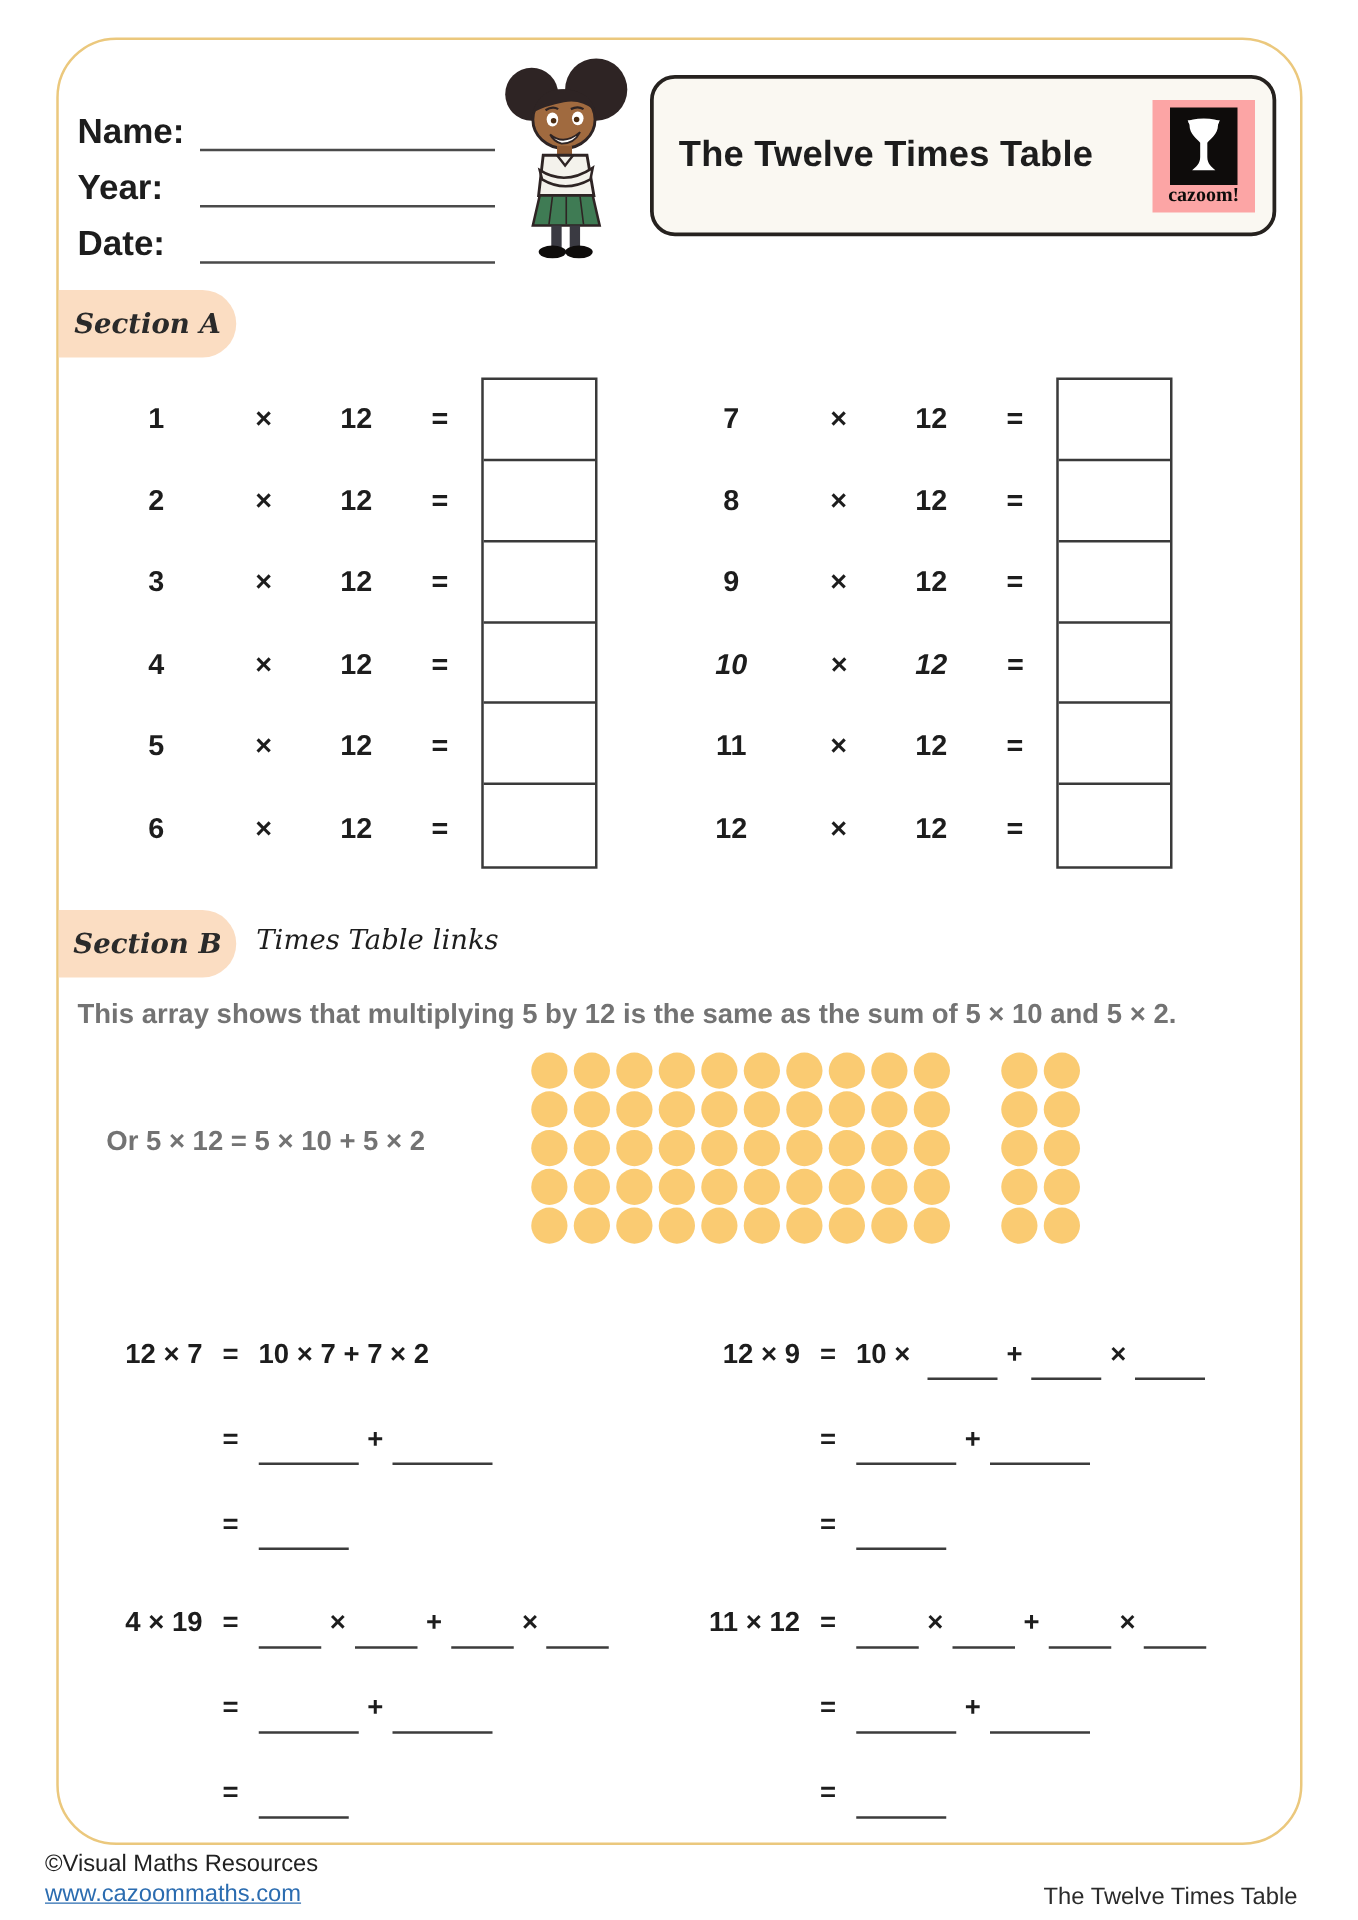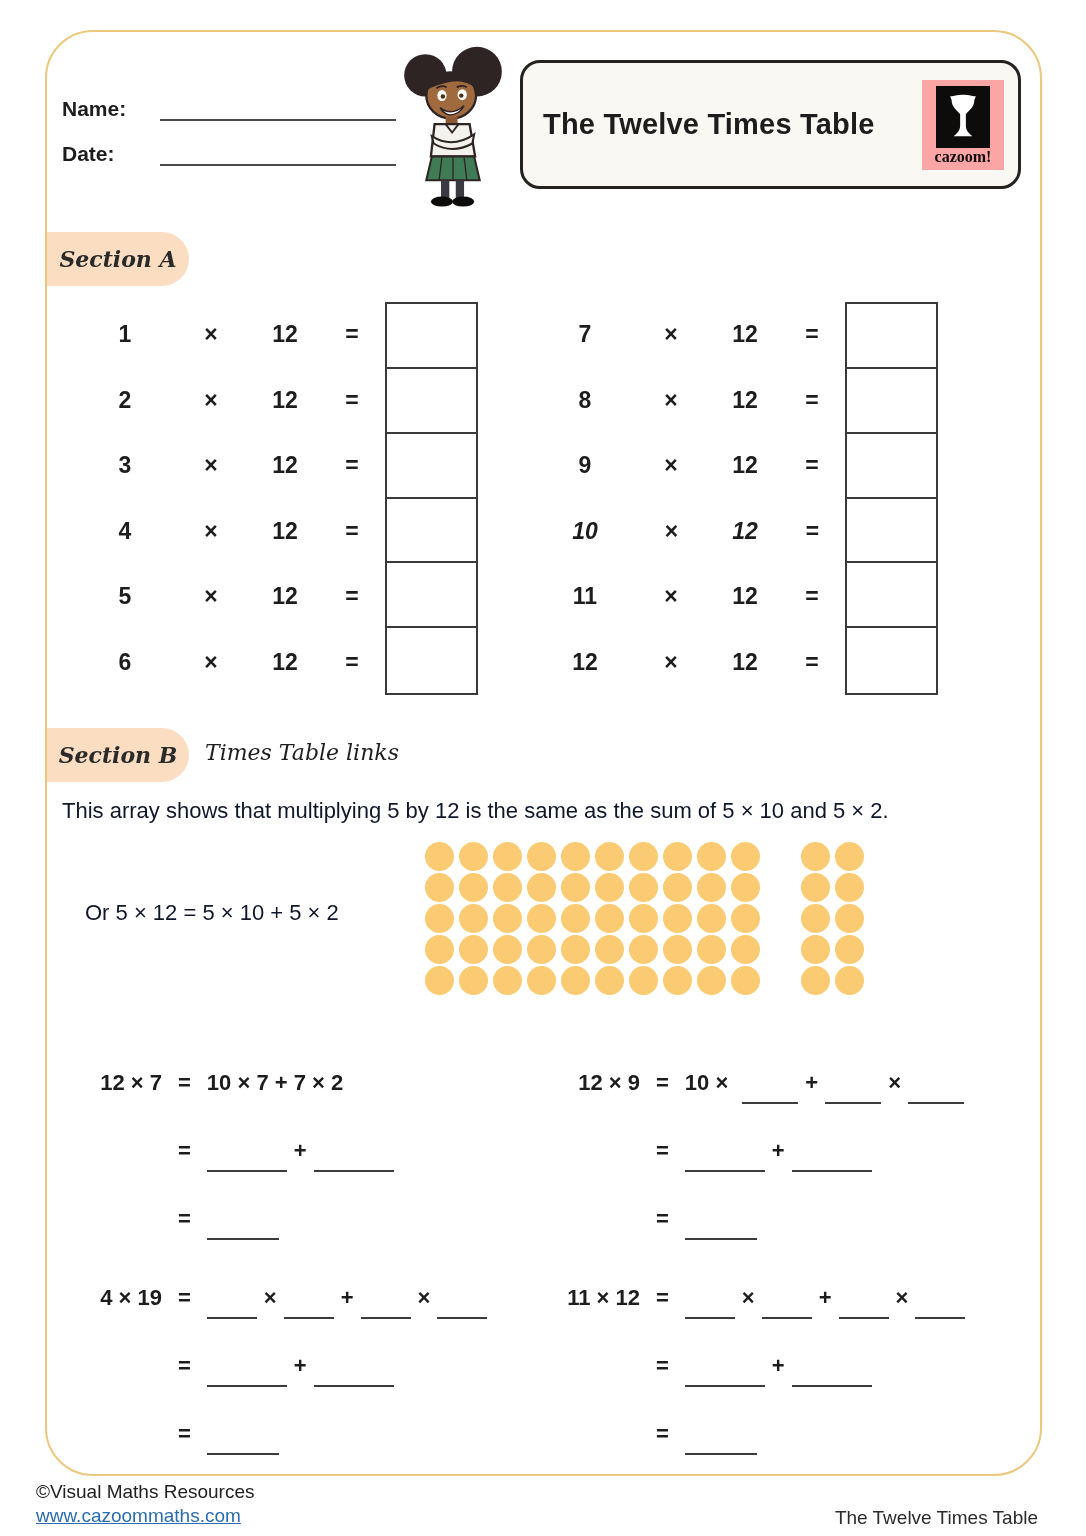--- a/index.html
+++ b/index.html
@@ -6,21 +6,21 @@
   body { background:#ffffff; font-family:"Liberation Sans", sans-serif; color:#1f1f1f; }
   .page { position:relative; width:1086px; height:1536px; background:#ffffff; overflow:hidden; }
 
   
   .frame { position:absolute; left:45px; top:30px; width:997px; height:1446px;
            border:2px solid #EBC87D; border-radius:48px; background:#ffffff; }
 
   
   .fields { position:absolute; left:62px; top:76px; }
   .field-row { display:flex; align-items:flex-end; height:45px; }
-  .field-label { width:98px; font-weight:bold; font-size:21px; color:#1d1d1d; }
+  .field-label { width:98px; font-weight:bold; font-size:28px; color:#1d1d1d; }
   .fill-line { width:236px; border-bottom:2px solid #4a4a4a; height:30px; }
 
   
   .title-box { position:absolute; left:520px; top:60px; width:501px; height:129px;
                border:3px solid #26221f; border-radius:20px; background:#FAF8F2;
                display:flex; align-items:center; padding:0 14px 0 20px; }
   .title-text { flex:1; font-weight:bold; font-size:29px; color:#1d1d1d; letter-spacing:0.2px; }
   .logo { width:82px; background:#fca5a5; padding:6px 4px 4px; text-align:center; }
   .logo-square { width:54px; height:62px; background:#0e0c0b; margin:0 auto;
                  display:flex; align-items:center; justify-content:center; }
@@ -45,21 +45,21 @@
             height:65.5px; align-items:center; text-align:center;
             font-weight:bold; font-size:23px; color:#1d1d1d; }
   .answer-col { position:absolute; top:302px; width:93px; height:393px;
                 border:2px solid #3a3a3a; display:grid; grid-template-rows:repeat(6,1fr); background:#fff; }
   .answer-col.left { left:385px; }
   .answer-col.right { left:845px; }
   .answer-cell { border-bottom:2px solid #3a3a3a; }
   .answer-cell:last-child { border-bottom:none; }
 
   
-  .b-text { position:absolute; font-weight:normal; font-size:22px; color:#0f172a; white-space:nowrap; }
+  .b-text { position:absolute; font-weight:bold; font-size:22px; color:#737373; white-space:nowrap; }
 
   .dot-array { position:absolute; left:425px; top:842px; }
   .dot-row { display:flex; margin-bottom:2px; }
   .dot { width:29px; height:29px; border-radius:50%; margin-right:5px; display:inline-block; }
   .dot-gap { margin-left:36px; }
 
   
   .problem { position:absolute; font-weight:bold; font-size:22px; color:#1d1d1d; width:500px; }
   .p-line { position:absolute; left:0; display:flex; align-items:baseline; height:32px; white-space:nowrap; }
   .lhs { width:100px; text-align:right; }
@@ -76,20 +76,24 @@
 </style>
 </head>
 <body>
 
 <div class="page">
   <div class="frame"></div>
 
   <div class="fields">
     <div class="field-row">
       <span class="field-label">Name:</span>
+      <span class="fill-line"></span>
+    </div>
+    <div class="field-row">
+      <span class="field-label">Year:</span>
       <span class="fill-line"></span>
     </div>
     <div class="field-row">
       <span class="field-label">Date:</span>
       <span class="fill-line"></span>
     </div>
   </div>
 
   <svg class="character" width="112" height="164" viewBox="0 0 112 178">
     <circle cx="82" cy="30" r="27" fill="#2E2424"></circle>

